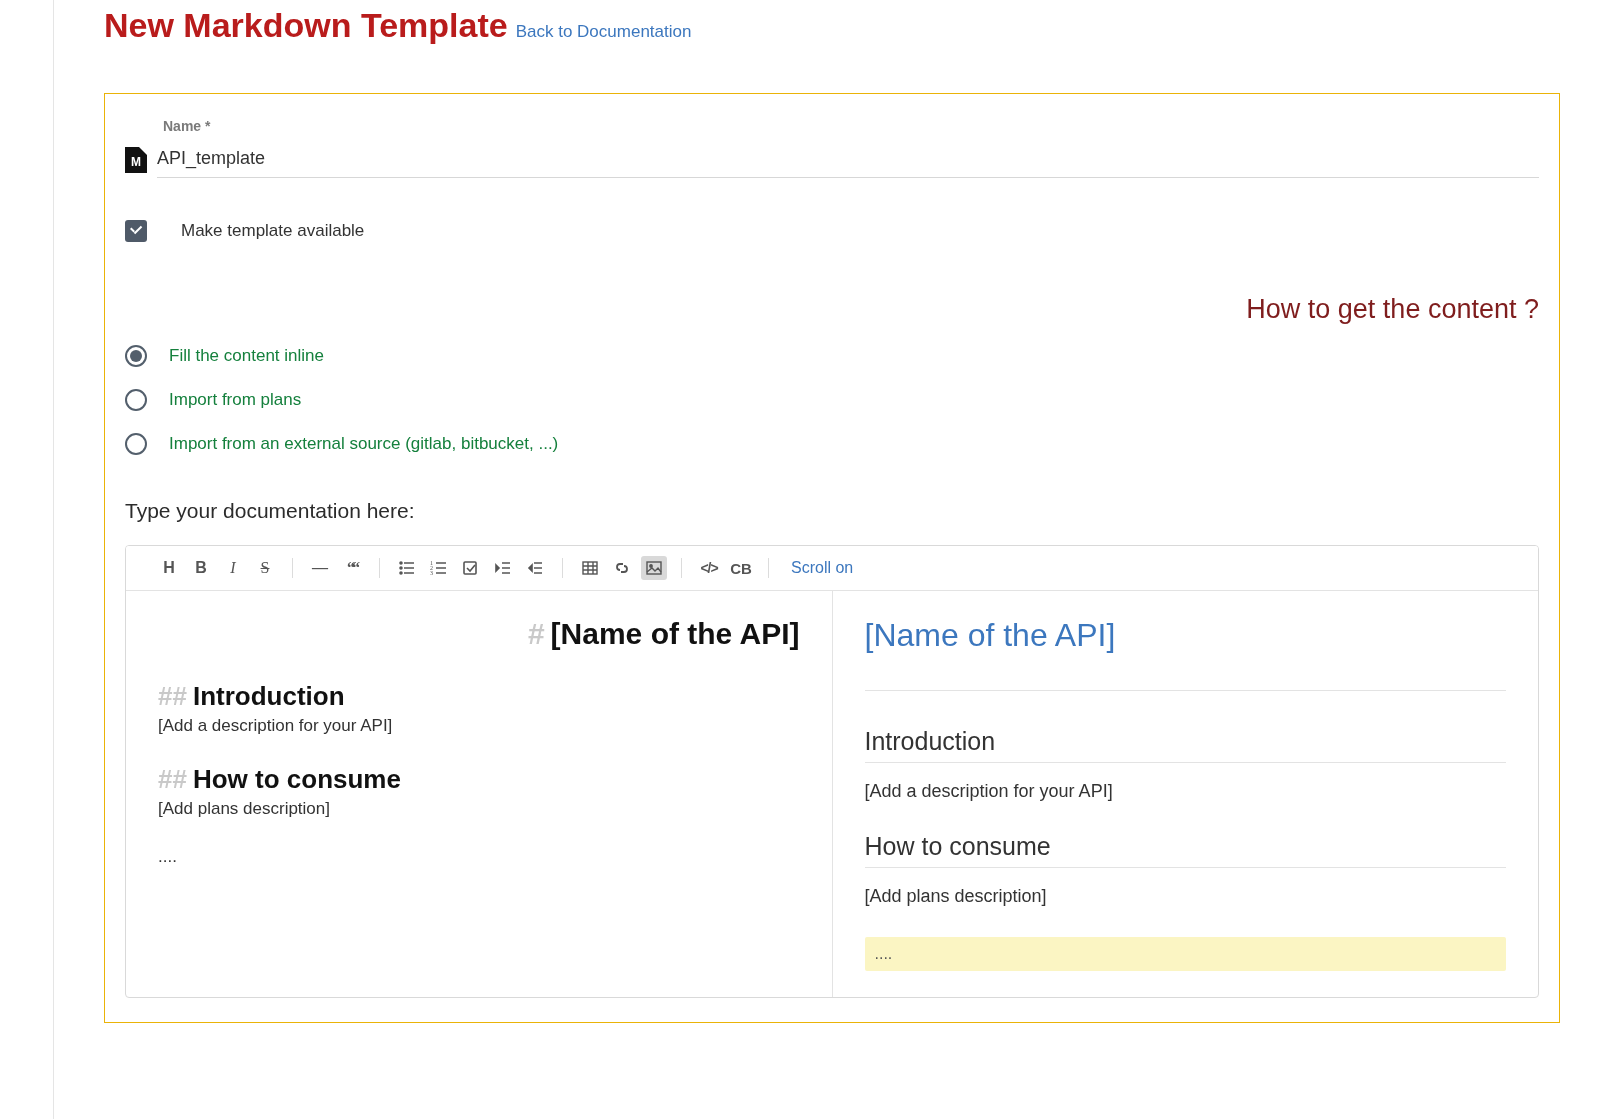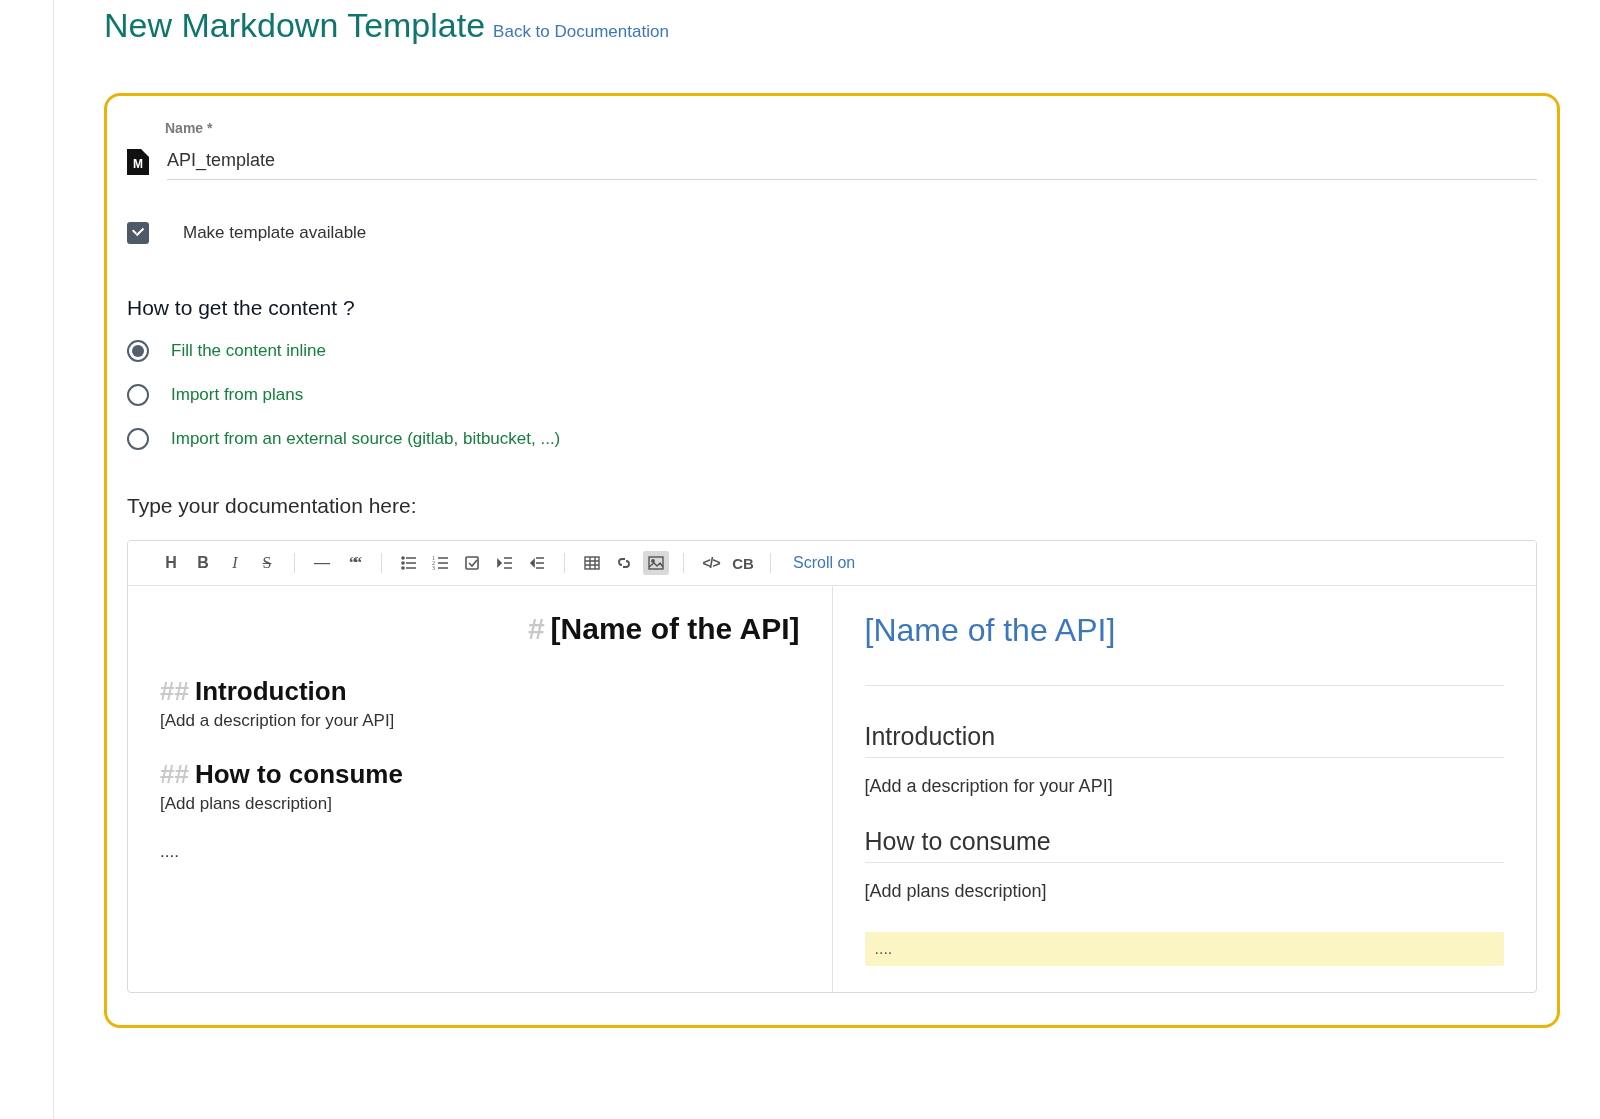--- a/index.html
+++ b/index.html
@@ -21,45 +21,45 @@
     padding: 6px 40px 40px 50px;
   }
   .page-head {
     display: flex;
     align-items: baseline;
     gap: 8px;
     margin-bottom: 48px;
   }
   .page-title {
     font-size: 34px;
-    font-weight: 400;
-    color: #0f766e;
+    font-weight: 700;
+    color: #b91c1c;
   }
   .back-link {
     font-size: 17px;
     color: #3c77be;
     text-decoration: none;
     cursor: pointer;
   }
   .card {
-    border: 3px solid #eab308;
-    border-radius: 16px;
-    padding: 24px 20px 32px 20px;
+    border: 1px solid #eab308;
+    border-radius: 0;
+    padding: 24px 20px 24px 20px;
   }
   .field-label {
     font-size: 14px;
     color: #7a7a7a;
     font-weight: 600;
     padding-left: 38px;
     margin-bottom: 8px;
   }
   .name-row {
     display: flex;
     align-items: center;
-    gap: 18px;
+    gap: 10px;
     margin-bottom: 42px;
   }
   .m-icon {
     width: 22px; height: 26px;
     background: #111;
     position: relative;
     border-radius: 0 4px 0 0;
     flex: 0 0 22px;
   }
   .m-icon::before {
@@ -115,24 +115,25 @@
   .checkbox::before {
     content: "";
     position: absolute;
     left: 8px; top: 9px;
     width: 10px; height: 2px;
     background: #fff;
     transform: rotate(-45deg);
   }
   .check-label { font-size: 17px; color: #333; }
   .section-q {
-    font-size: 21px;
+    font-size: 27px;
     font-weight: 500;
-    color: #0f172a;
+    color: #7f1d1d;
     margin-bottom: 20px;
+    text-align: right;
   }
   .radio-row {
     display: flex;
     align-items: center;
     gap: 22px;
     margin-bottom: 22px;
     cursor: pointer;
   }
   .radio {
     width: 22px; height: 22px;

